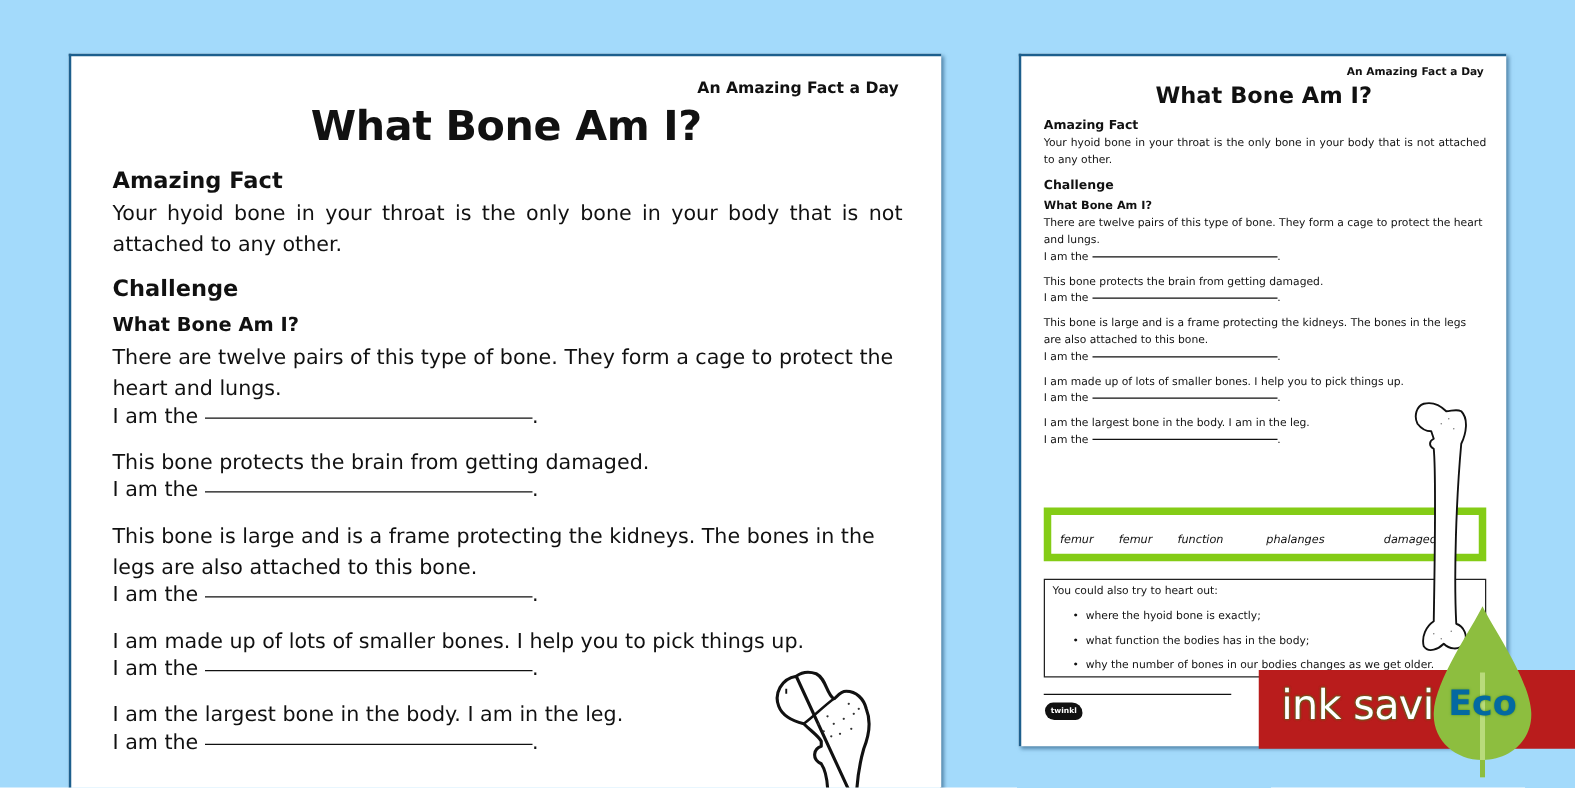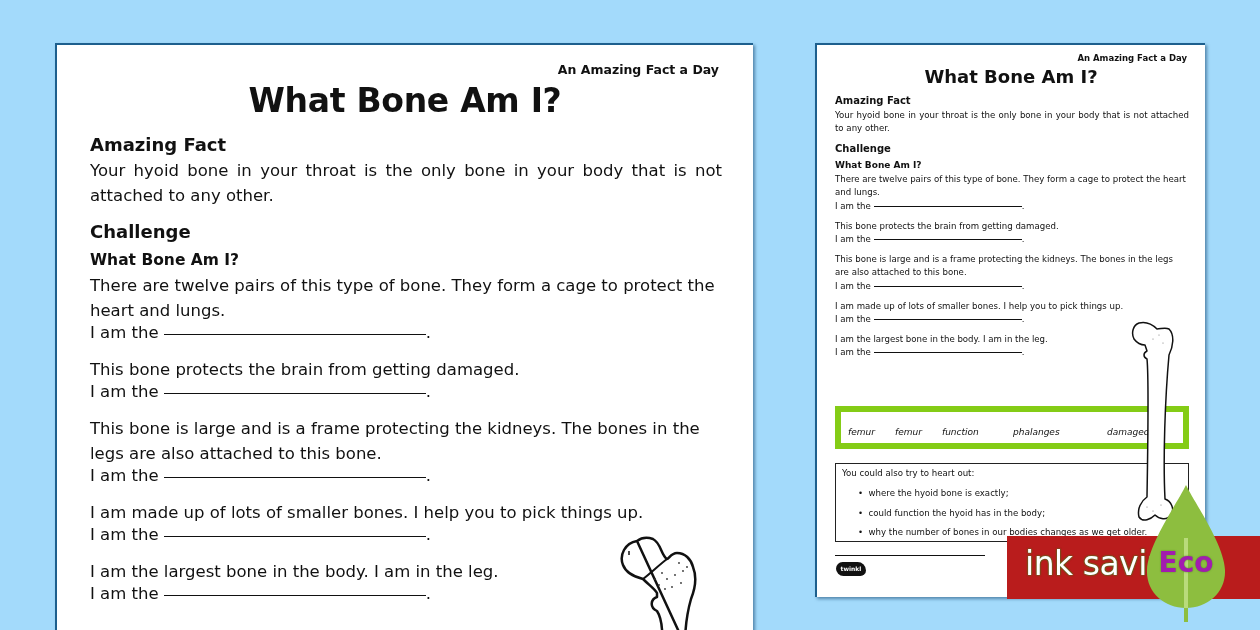--- a/index.html
+++ b/index.html
@@ -119,21 +119,21 @@
       background: #b91c1c;
     }
     #eco-banner .label {
       position: absolute; left: 18px; top: 8px;
       font-size: 33px; color: #fff; letter-spacing: -0.5px;
       text-shadow: 0 0 2px #3d7d1c, 0 0 2px #3d7d1c;
     }
     #eco-leaf { position: absolute; left: 1140px; top: 484px; width: 92px; height: 138px; }
     #eco-leaf .eco-text {
       position: absolute; left: 0; right: 0; top: 62px; text-align: center;
-      font-size: 28px; font-weight: bold; color: #a21caf;
+      font-size: 28px; font-weight: bold; color: #0369a1;
       text-shadow: 0 0 2px #4e8a22;
     }
   </style>
 </head>
 <body>
 
 <div class="page" id="page-left">
   <div class="series">An Amazing Fact a Day</div>
   <div class="title">What Bone Am I?</div>
 
@@ -227,21 +227,21 @@
     <span class="word" style="left:7px;">femur</span>
     <span class="word" style="left:54px;">femur</span>
     <span class="word" style="left:101px;">function</span>
     <span class="word" style="left:172px;">phalanges</span>
     <span class="word" style="left:266px;">damaged</span>
   </div>
 
   <div id="find-out">
     <div class="lead">You could also try to heart out:</div>
     <div class="bullet" style="top:24px;">•&nbsp;&nbsp;<span>where the hyoid bone is exactly;</span></div>
-    <div class="bullet" style="top:44px;">•&nbsp;&nbsp;<span>could function the hyoid has in the body;</span></div>
+    <div class="bullet" style="top:44px;">•&nbsp;&nbsp;<span>what function the bodies has in the body;</span></div>
     <div class="bullet" style="top:63px;text-align:center;">•&nbsp;&nbsp;<span>why the number of bones in our bodies changes as we get older.</span></div>
   </div>
 
   <div id="footer-line"></div>
   <div id="twinkl-logo">twinkl</div>
 
   <svg class="bone" style="left:314px; top:274px;" width="50" height="206" viewBox="0 0 50 206">
     <path d="M8 4 C 2 6, 0 14, 3 20 C 6 24, 10 26, 14 26 L 16 32 C 12 34, 12 38, 16 40 C 18 60, 17 120, 16 178 C 10 182, 6 190, 8 198 C 12 204, 20 200, 24 196 C 28 200, 36 202, 40 196 C 44 190, 40 182, 34 180 C 32 140, 34 80, 38 36 C 42 28, 44 16, 38 10 C 34 8, 30 10, 26 10 C 22 6, 16 2, 8 4 Z" fill="#fff" stroke="#111" stroke-width="1.5" stroke-linejoin="round"></path>
     <g fill="#777">
       <circle cx="22" cy="20" r="0.6"></circle>

